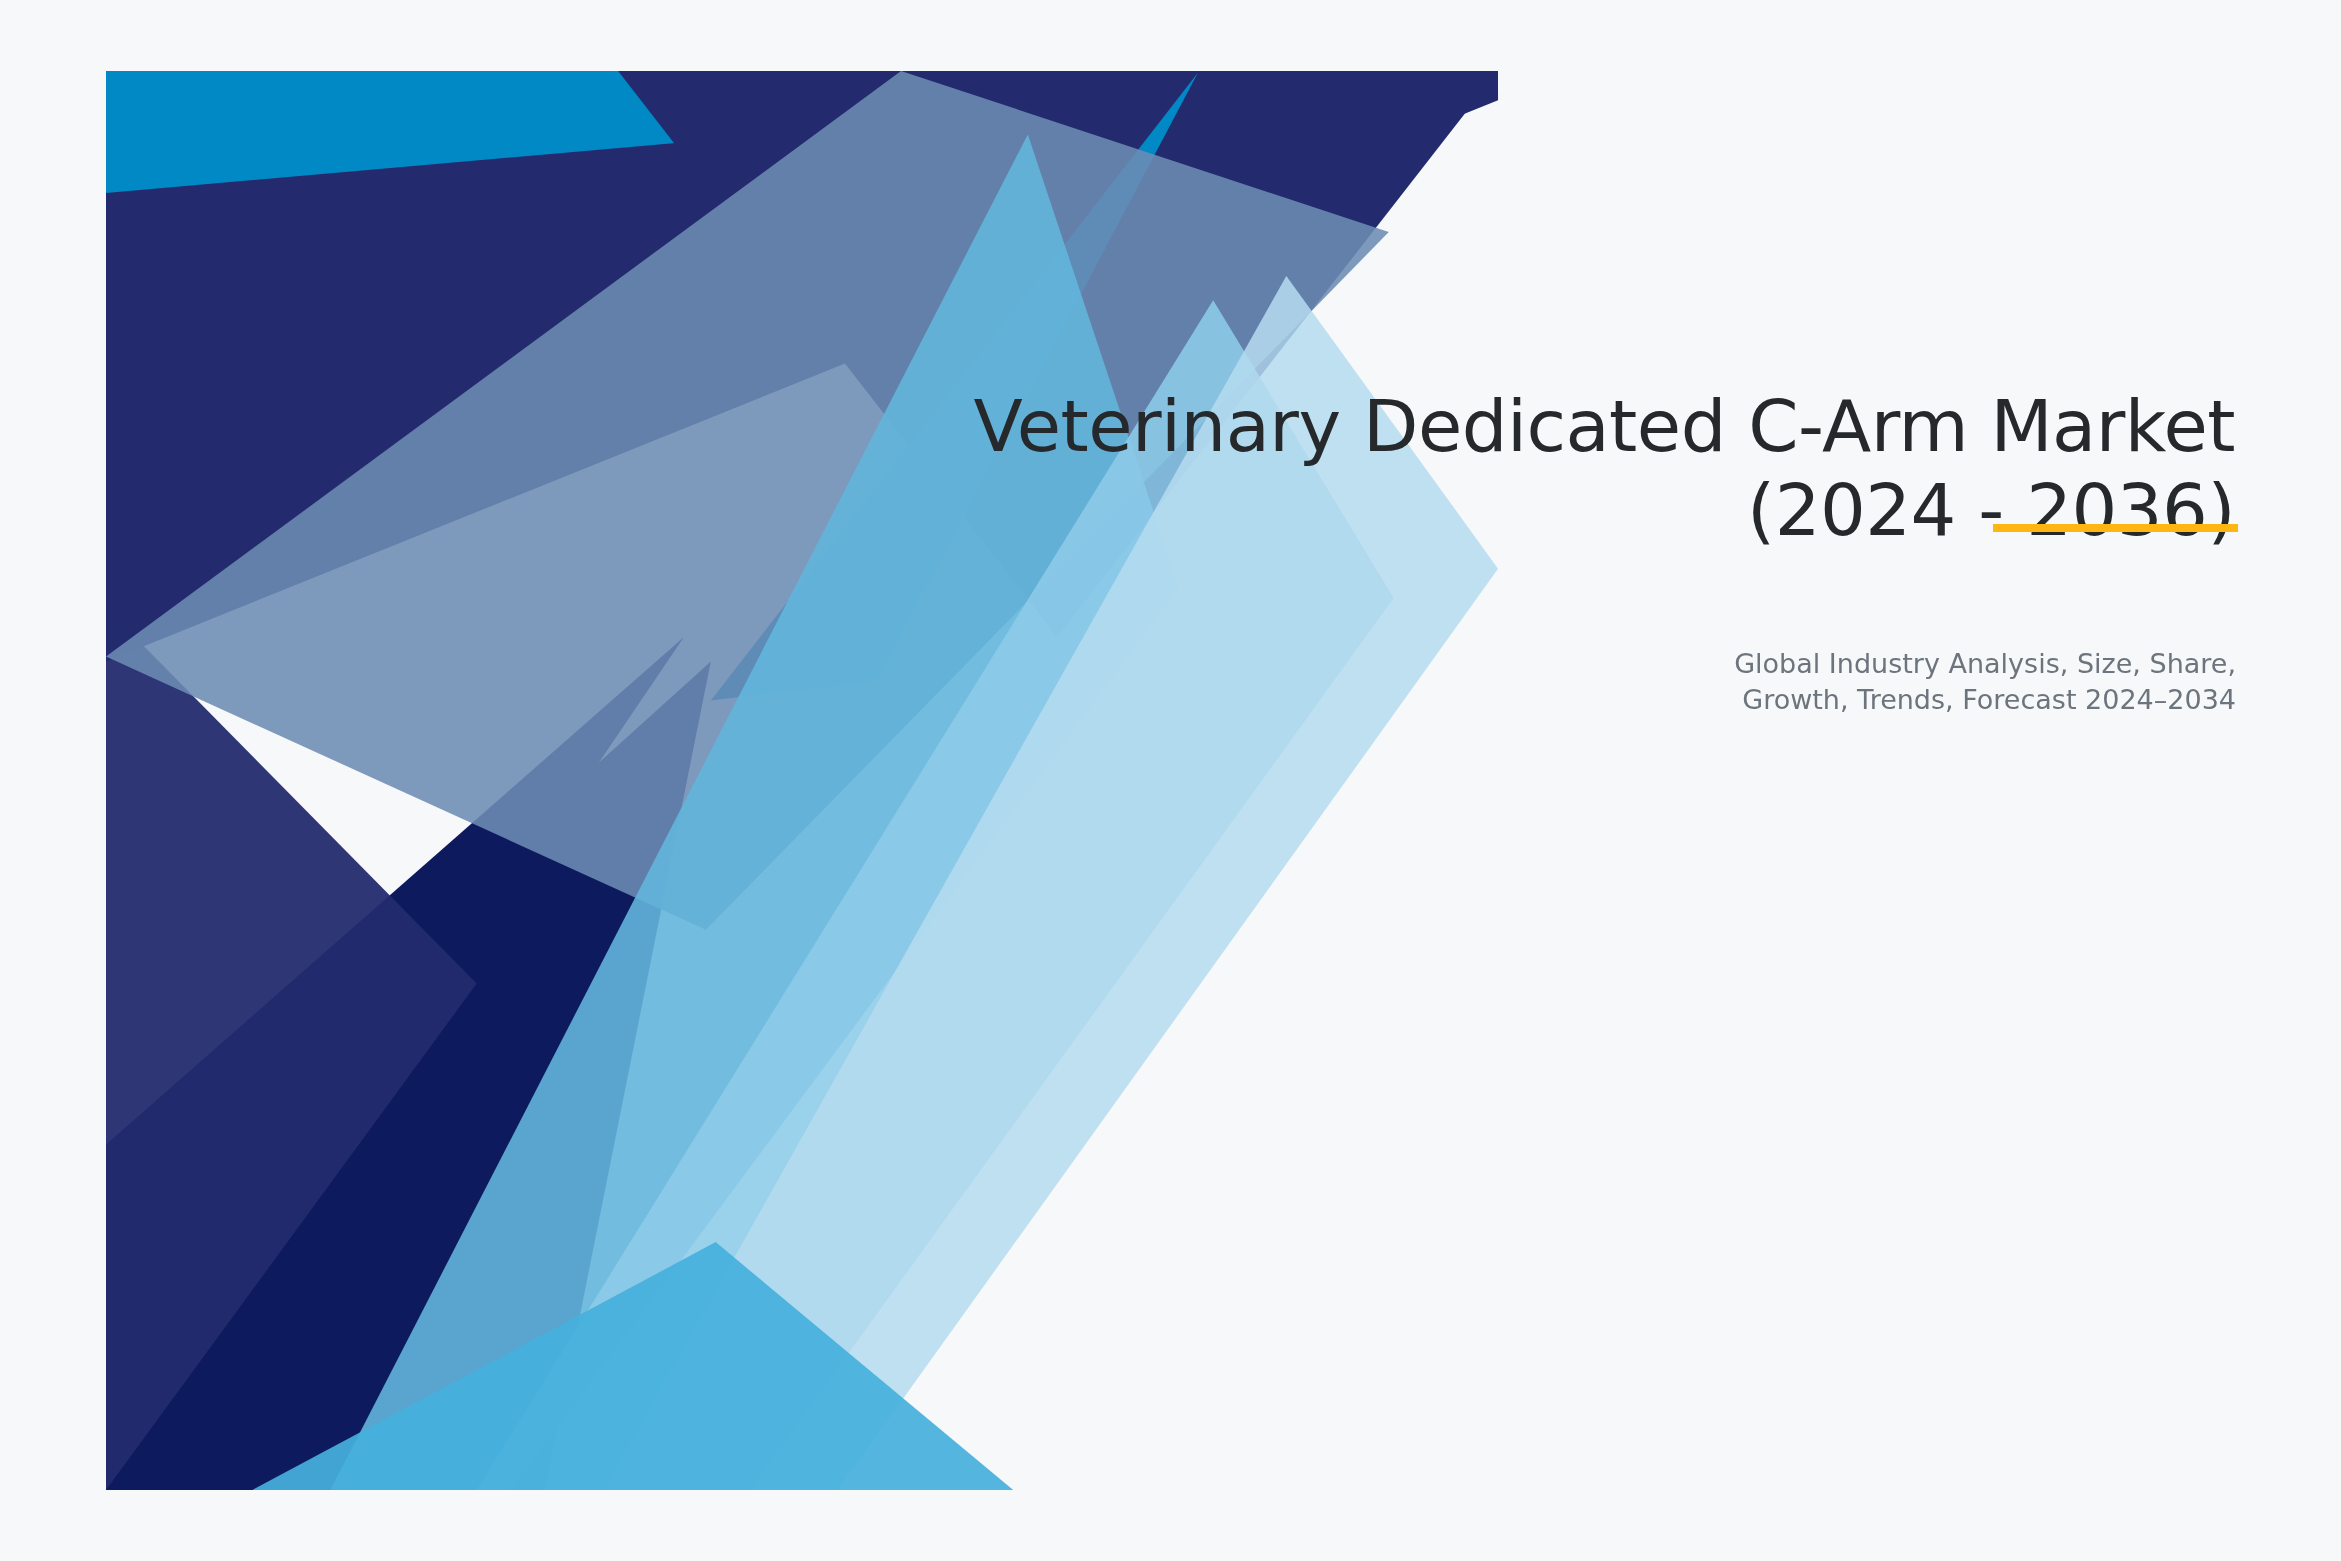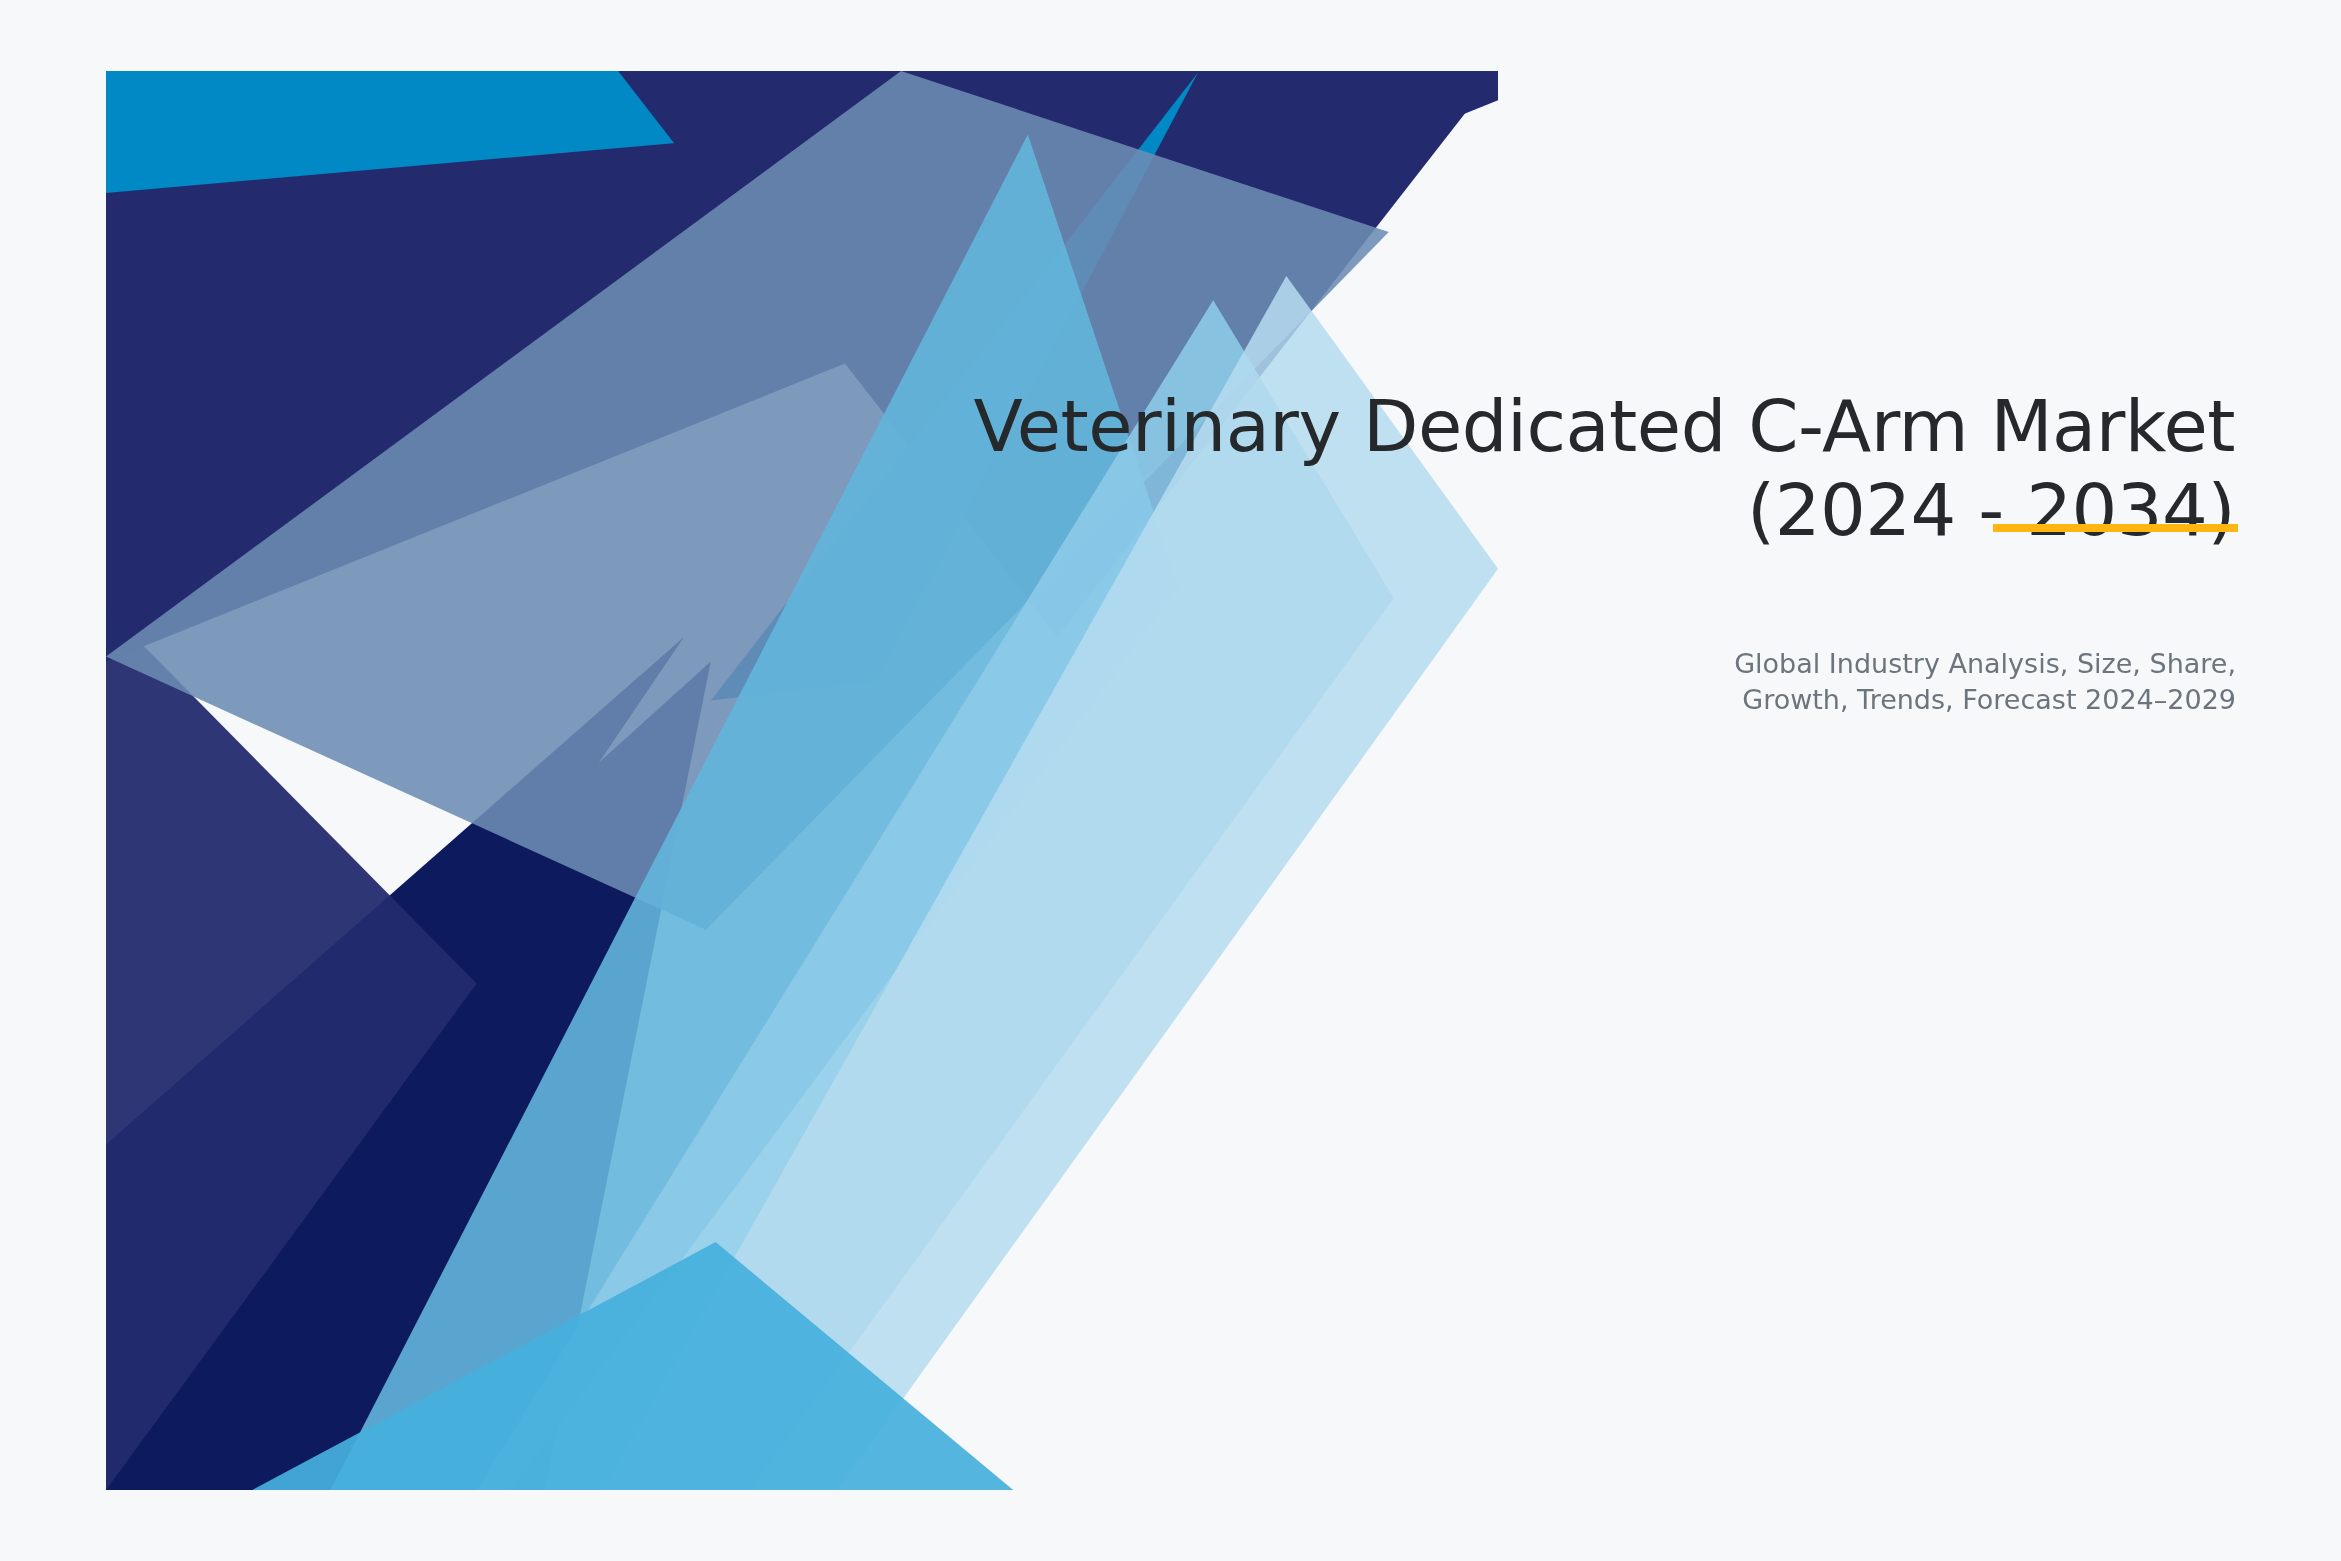--- a/index.html
+++ b/index.html
@@ -90,24 +90,24 @@
         <polygon fill="#63B5DC" fill-opacity="0.90" points="1890,130 2200,1060 830,2908 460,2908"></polygon>
         <polygon fill="#8DCBE8" fill-opacity="0.88" points="2270,470 2640,1080 1320,2908 760,2908"></polygon>
         <polygon fill="#B5DCEF" fill-opacity="0.85" points="2420,420 2854,1020 1500,2908 1020,2908"></polygon>
         <polygon fill="#45B0DC" fill-opacity="0.92" points="1250,2400 1860,2908 300,2908"></polygon>
       </g>
     </svg>
   </div>
 
   <div id="title-block">
     <h1 id="page-title">Veterinary Dedicated C-Arm Market
-(2024 - 2034)</h1>
+(2024 - 2036)</h1>
   </div>
 
   <div id="title-accent"></div>
 
   <div id="subtitle-block">
     <p id="page-subtitle">Global Industry Analysis, Size, Share,
-Growth, Trends, Forecast 2024–2029</p>
+Growth, Trends, Forecast 2024–2034</p>
   </div>
 
 </div>
 
 
 </body></html>

